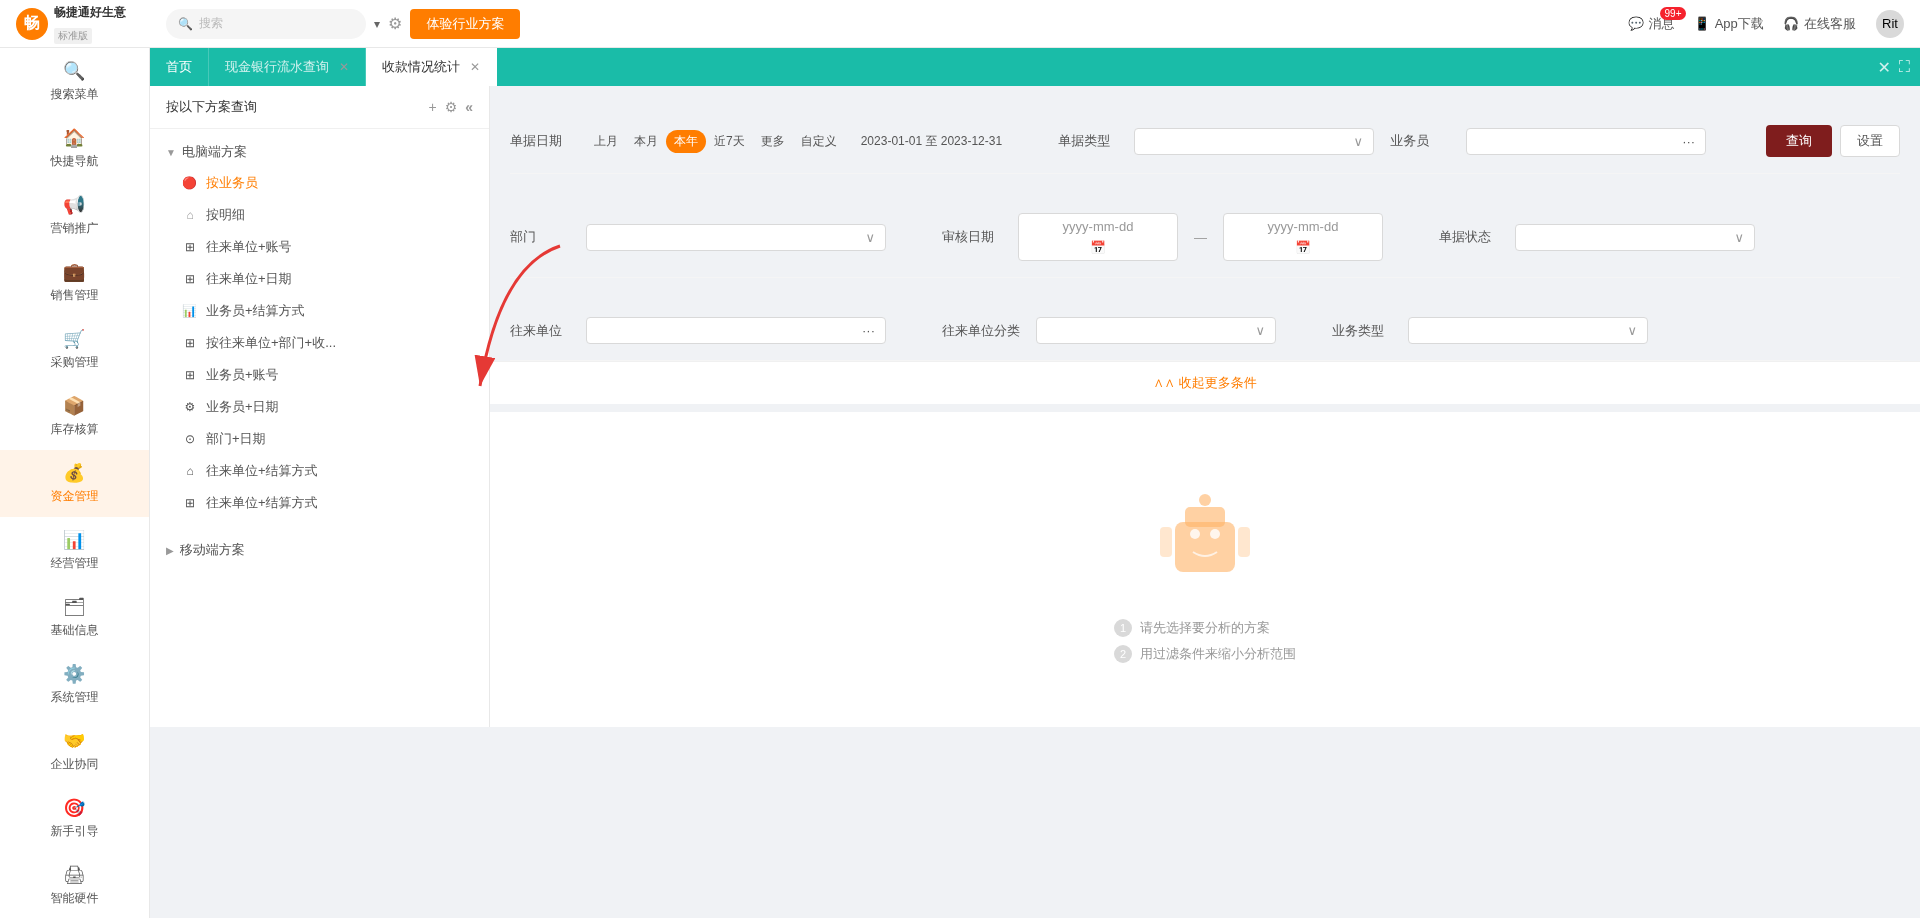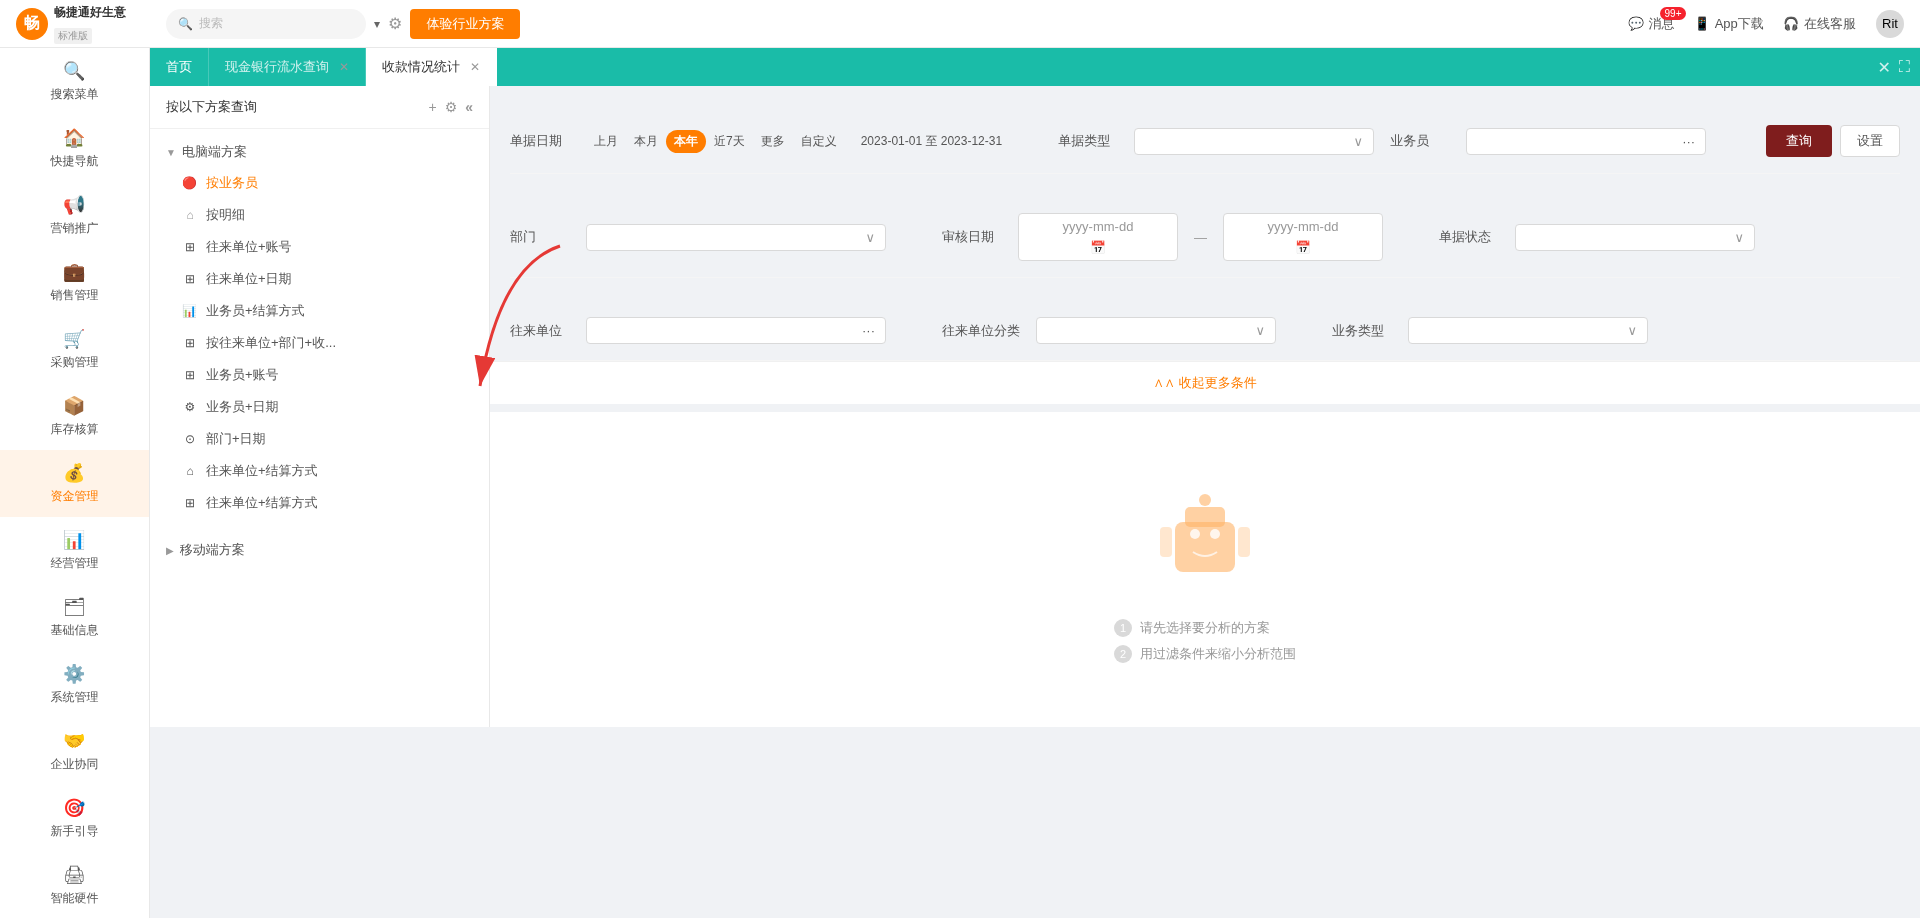--- a/index.html
+++ b/index.html
@@ -165,21 +165,21 @@
     .filter-row {
       display: flex; align-items: center; gap: 16px;
       padding: 16px 0; border-bottom: 1px solid #f5f5f5; margin-top: 23px;
     }
     .filter-label { color: #555; font-size: 13px; min-width: 60px; }
     .date-tabs { display: flex; align-items: flex-end; }
     .date-tab {
       padding: 3px 8px; border-radius: 3px;
       font-size: 12px; cursor: pointer; color: #555;
     }
-    .date-tab.active { background: #ff7d00; color: #fff; border-radius: 12px; font-weight: bold; }
+    .date-tab.active { background: #ff7d00; color: #fff; border-radius: 12px; }
     .date-range { color: #555; font-size: 12px; }
     .filter-select {
       display: flex; align-items: center; gap: 6px;
       border: 1px solid #d9d9d9; border-radius: 4px;
       padding: 5px 10px; min-width: 200px; cursor: pointer;
       background: #fff; color: #555; font-size: 13px;
     }
     .filter-select .chevron { margin-left: auto; color: #999; }
     .filter-input-box {
       display: flex; align-items: center;

